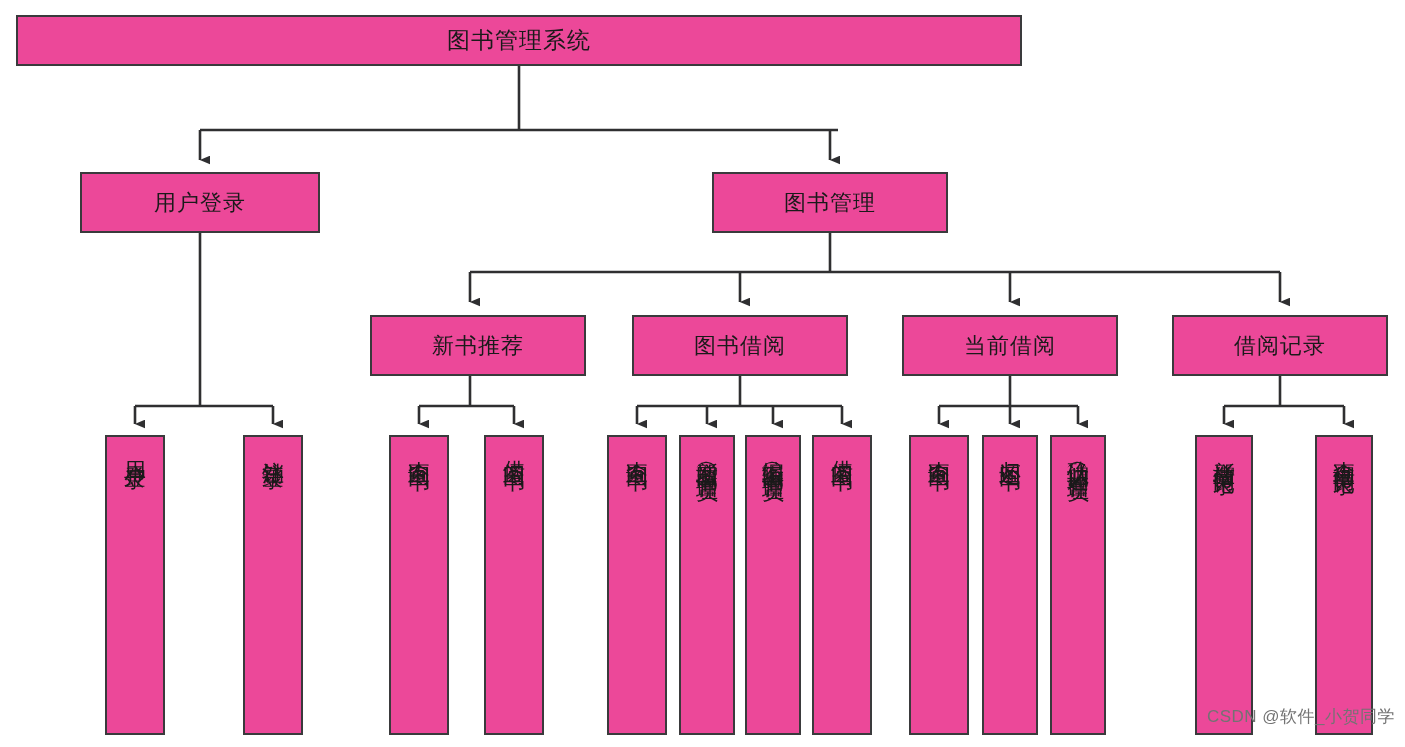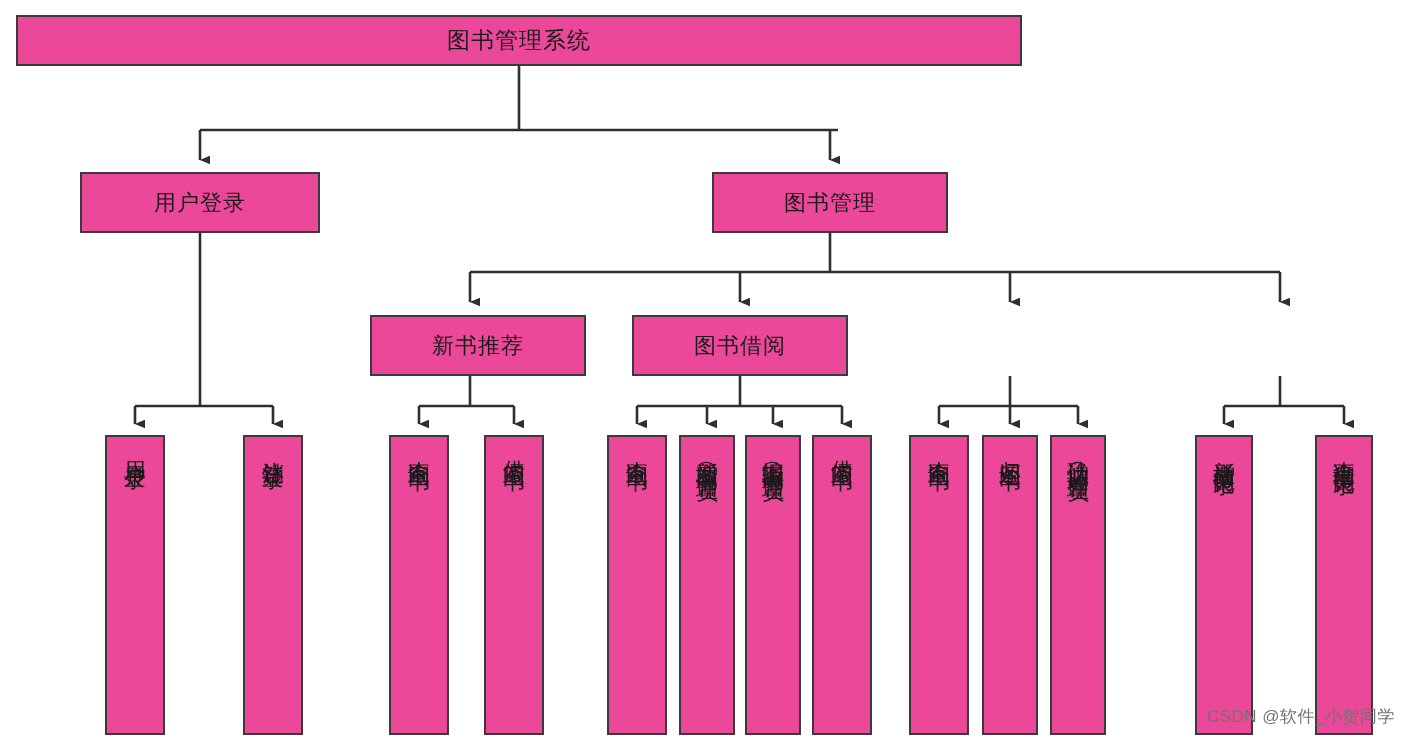--- a/index.html
+++ b/index.html
@@ -136,20 +136,26 @@
   <div class="node horiz" style="left:712px;top:172px;width:236px;height:61px;">
     <span class="lbl">图书管理</span>
   </div>
 
   <div class="node horiz" style="left:370px;top:315px;width:216px;height:61px;">
     <span class="lbl">新书推荐</span>
   </div>
   <div class="node horiz" style="left:632px;top:315px;width:216px;height:61px;align-items:center;">
     <span class="lbl">图书借阅</span>
   </div>
+  <div class="node horiz" style="left:902px;top:315px;width:216px;height:61px;">
+    <span class="lbl">当前借阅</span>
+  </div>
+  <div class="node horiz" style="left:1172px;top:315px;width:216px;height:61px;">
+    <span class="lbl">借阅记录</span>
+  </div>
 
   <div class="node vert" style="left:105px;top:435px;width:60px;height:300px;">
     <span class="lbl">用户登录</span>
   </div>
   <div class="node vert" style="left:243px;top:435px;width:60px;height:300px;">
     <span class="lbl">注销登录</span>
   </div>
 
   <div class="node vert" style="left:389px;top:435px;width:60px;height:300px;">
     <span class="lbl">查询图书</span>

